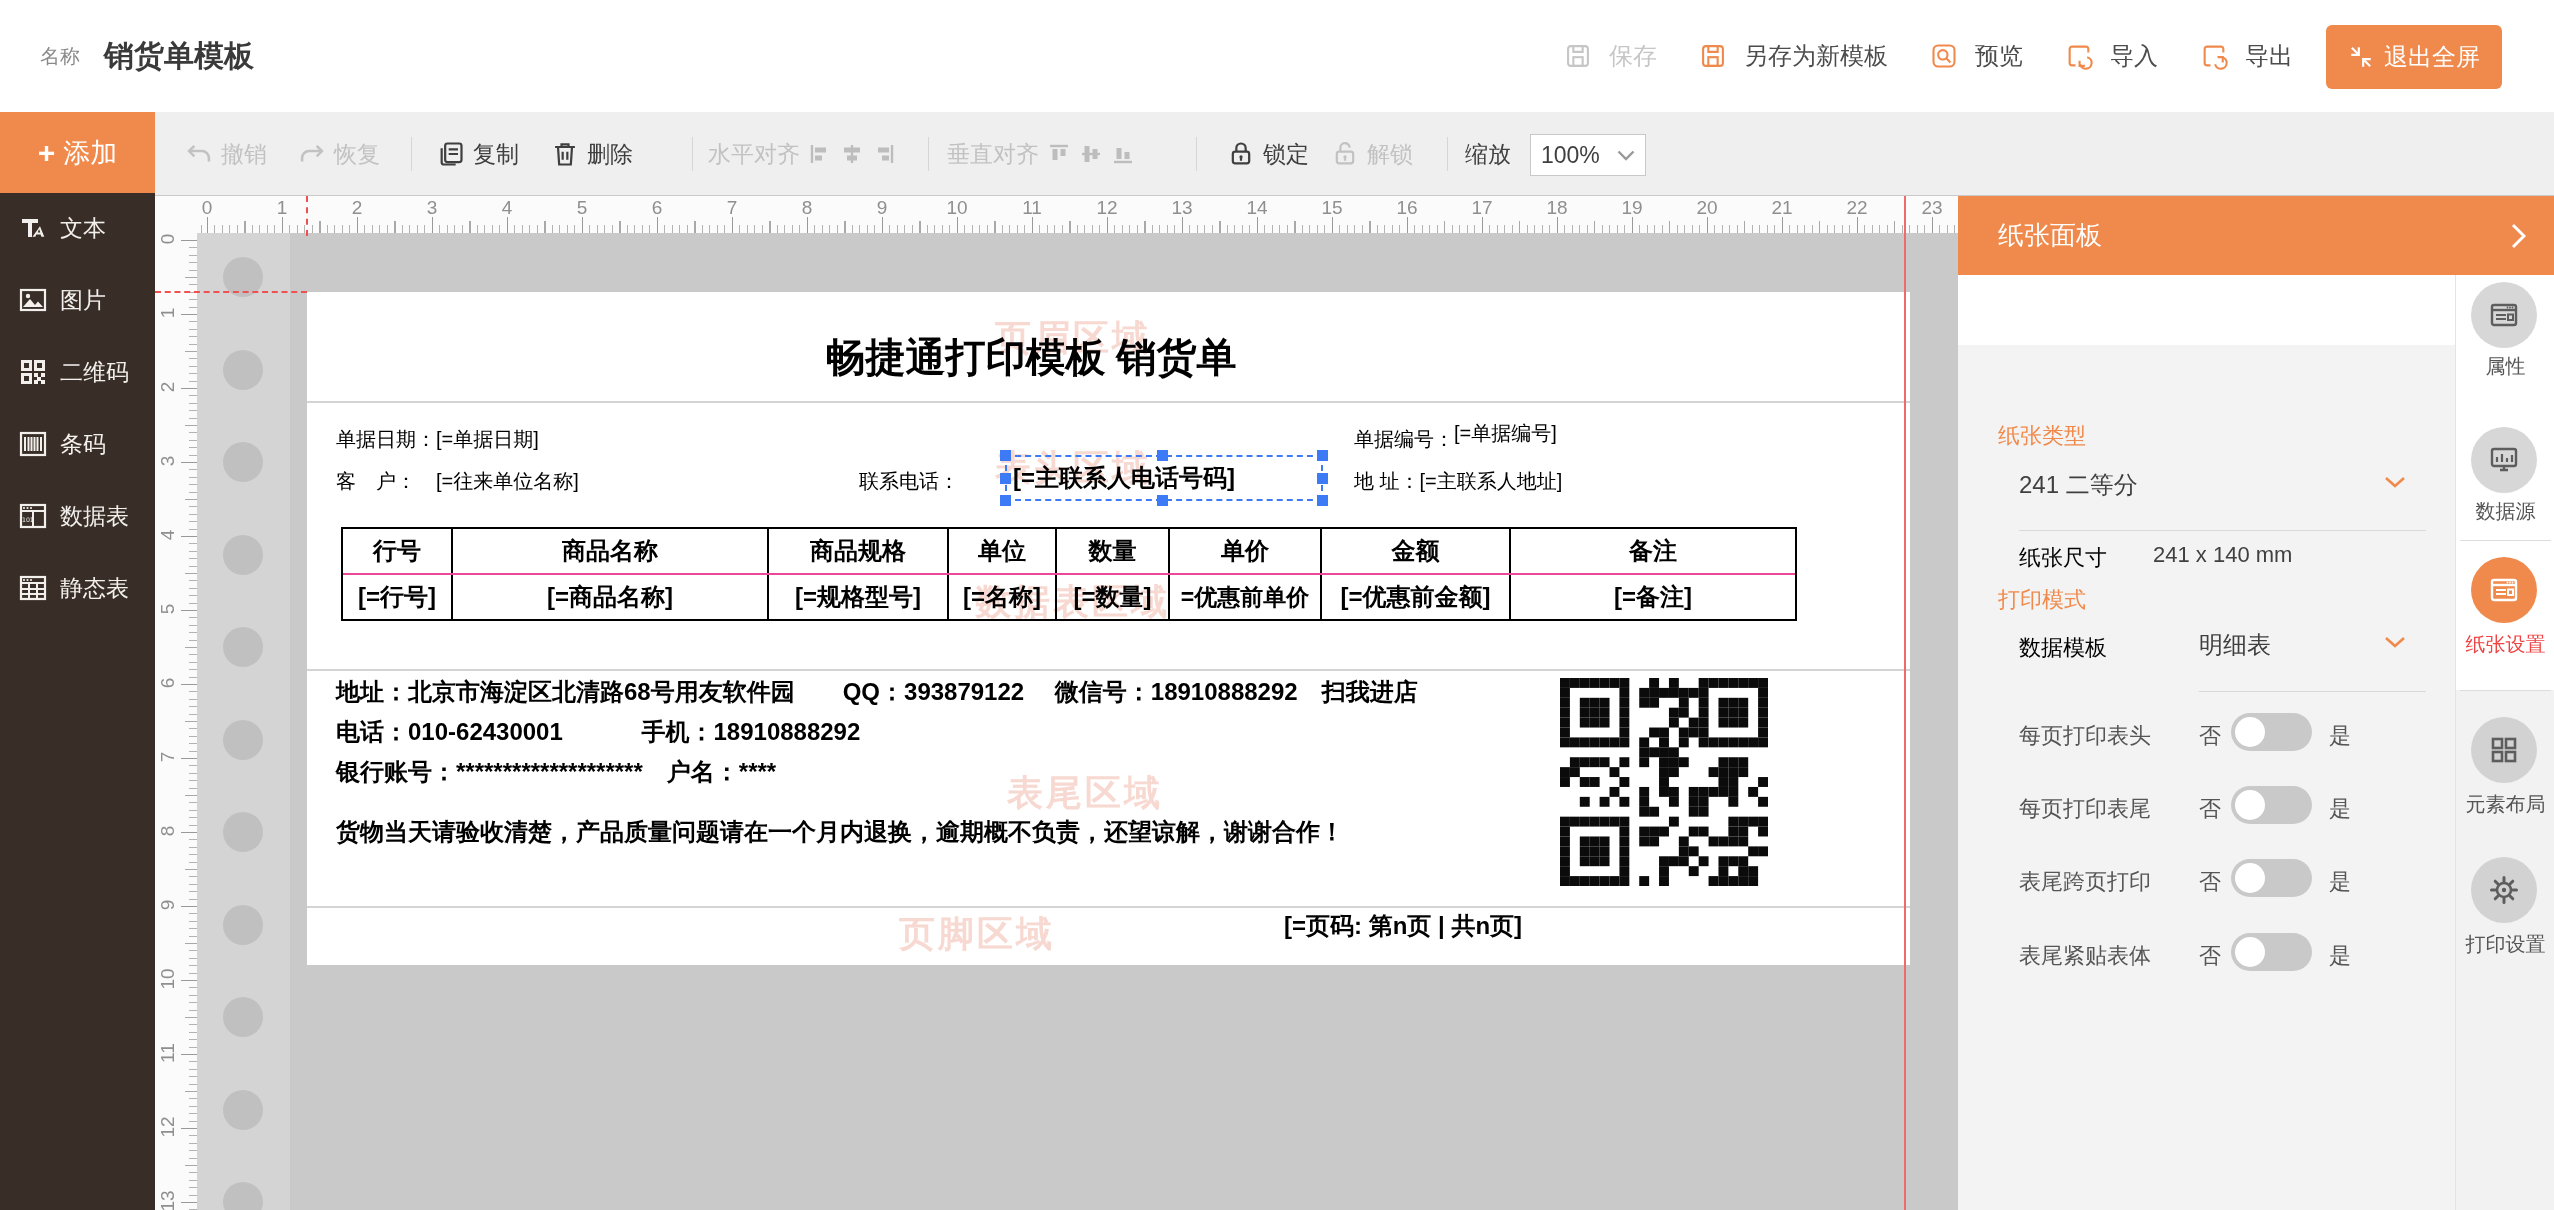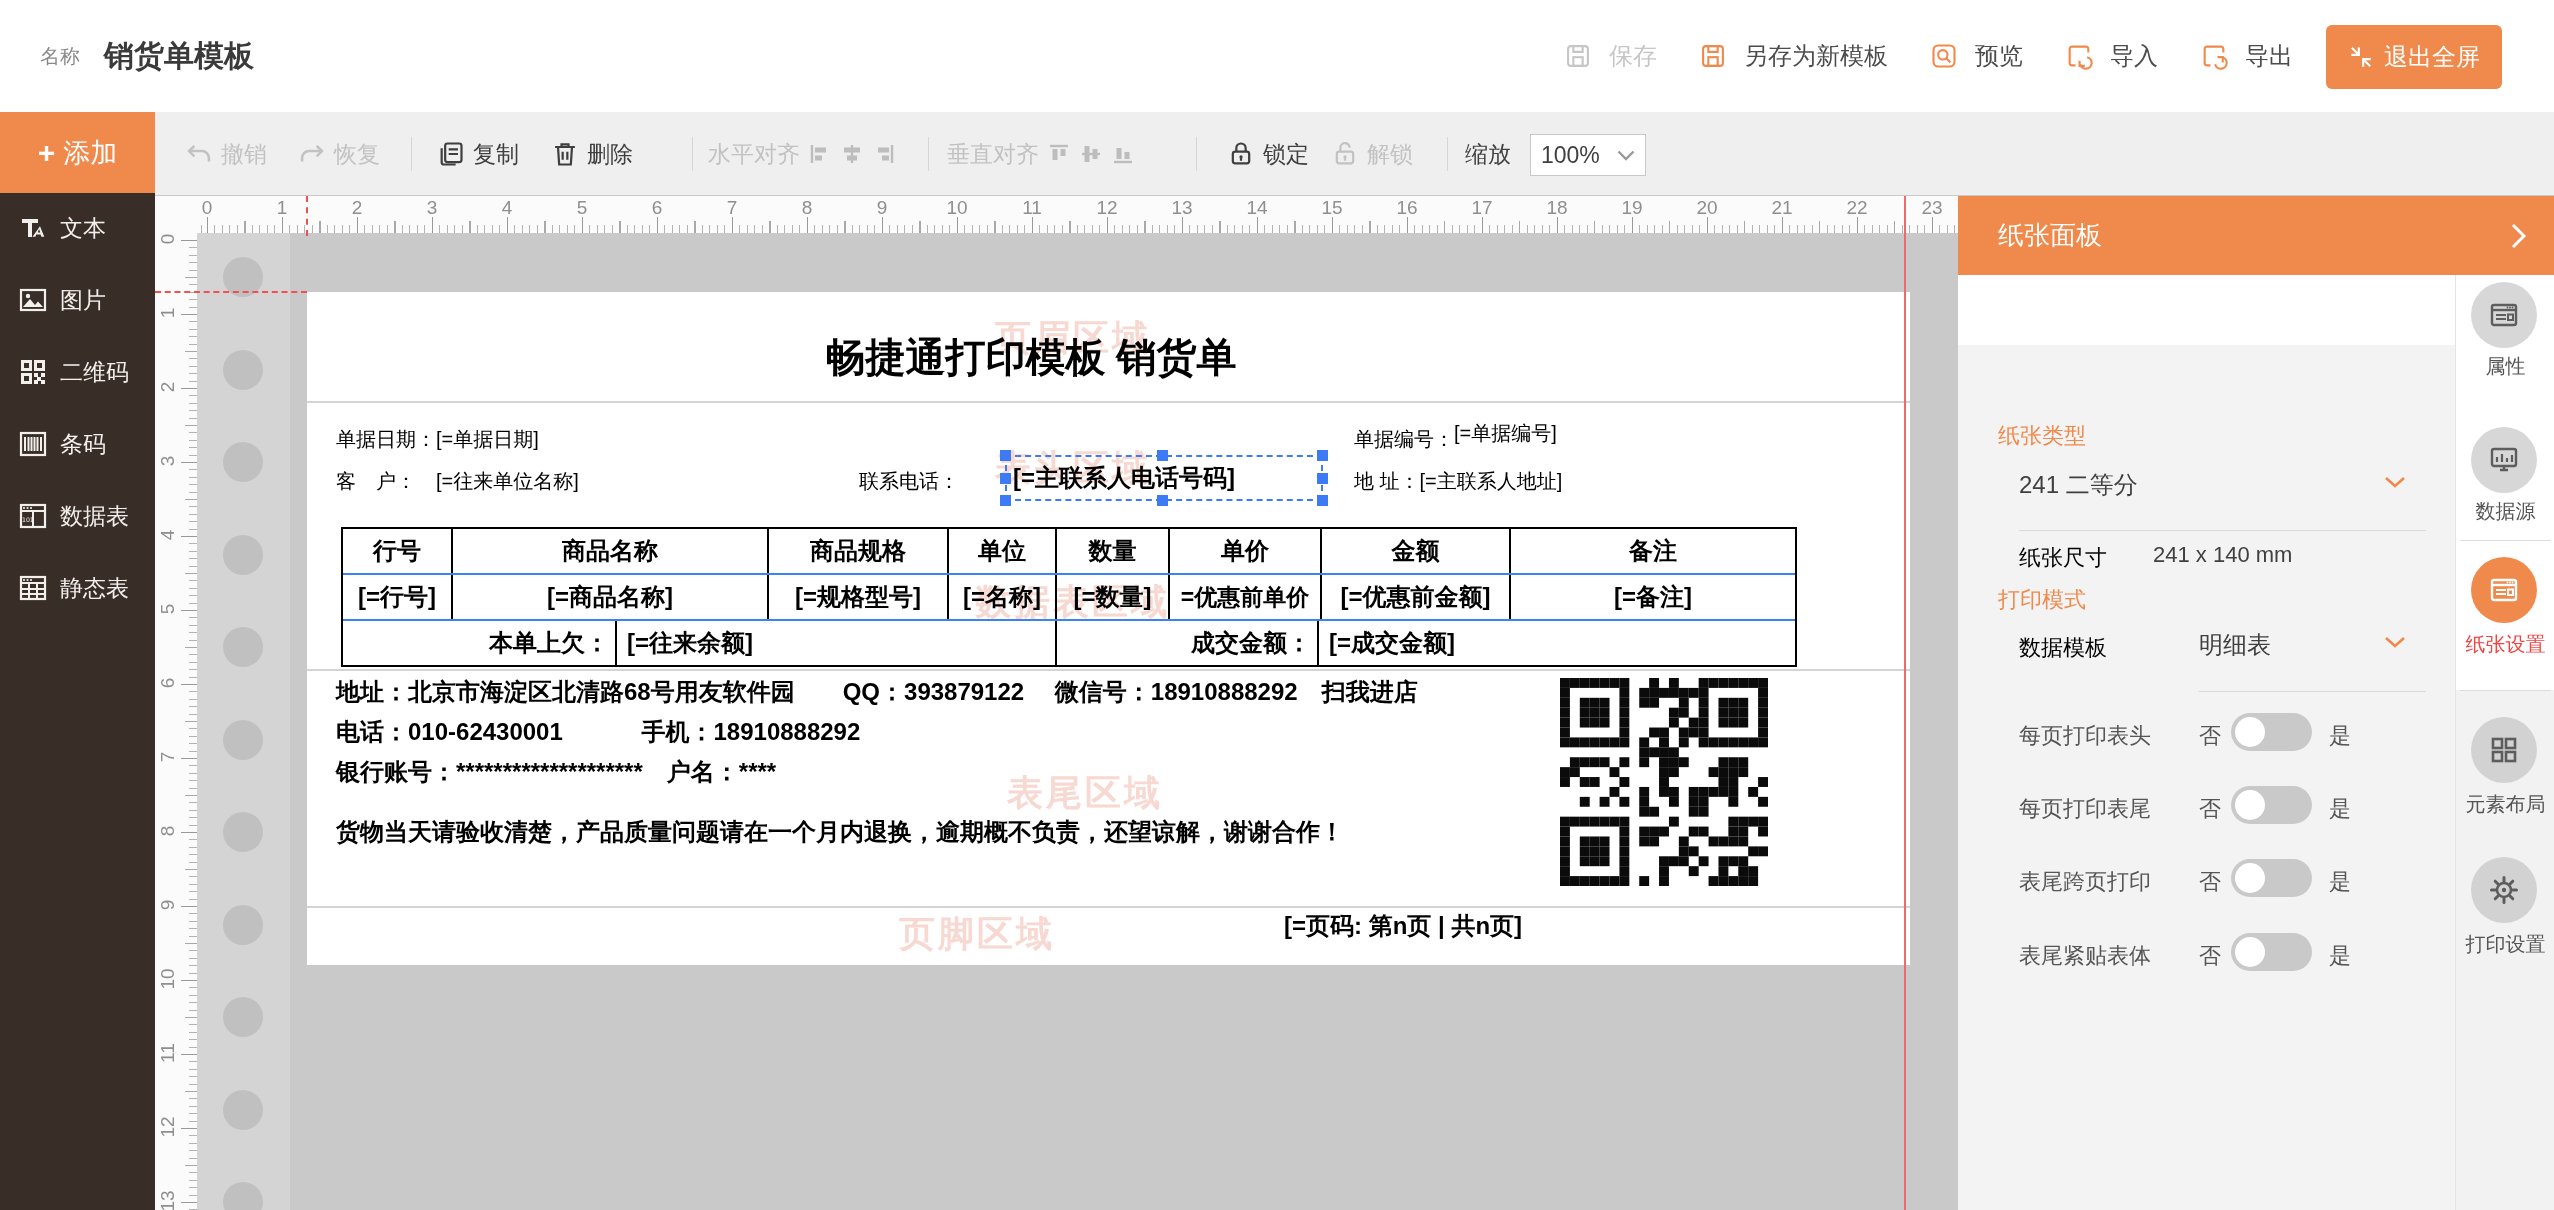--- a/index.html
+++ b/index.html
@@ -62,21 +62,21 @@
   .region-line{position:absolute;left:0;width:1603px;height:2px;background:#d4d4d4}
   .wm{position:absolute;color:#F7D9D2;font-size:36px;font-weight:700;letter-spacing:3px;white-space:nowrap}
   #doc-title{position:absolute;left:0;top:38px;width:1448px;text-align:center;font-size:40px;font-weight:700;white-space:nowrap}
   .fld{position:absolute;font-size:20px;font-weight:400;white-space:nowrap}
   #sel-box{position:absolute;left:698px;top:163px;width:318px;height:46px;border:2px dashed #3D7BF6;
            box-sizing:border-box;font-size:24px;font-weight:600;line-height:42px;padding-left:6px;white-space:nowrap;cursor:move}
   .hnd{position:absolute;width:11px;height:11px;background:#3D7BF6}
 
   
   #dtable{position:absolute;left:34px;top:235px;width:1452px;border:2px solid #000;box-sizing:content-box;cursor:pointer}
-  .trow{display:grid;grid-template-columns:110px 316px 180px 108px 113px 152px 189px auto;height:44px;border-bottom:2px solid #3b82f6}
+  .trow{display:grid;grid-template-columns:110px 316px 180px 108px 113px 152px 189px auto;height:44px;border-bottom:2px solid #ec4899}
   .trow:last-child,.frow{border-bottom:none}
   .frow{display:grid;grid-template-columns:272px 442px 262px auto;height:44px}
   .tcell{border-right:2px solid #000;display:flex;align-items:center;justify-content:center;
          font-size:24px;font-weight:600;white-space:nowrap;overflow:visible}
   .tcell:last-child{border-right:none}
   .tcell.rt{justify-content:flex-end;padding-right:6px}
   .tcell.lf{justify-content:flex-start;padding-left:10px}
   .tcell.noborder{border-right:none}
 
   .ftline{position:absolute;left:29px;font-size:24px;font-weight:600;white-space:nowrap}
@@ -526,26 +526,20 @@
       </div>
       <div class="trow">
         <div class="tcell">[=行号]</div>
         <div class="tcell">[=商品名称]</div>
         <div class="tcell">[=规格型号]</div>
         <div class="tcell">[=名称]</div>
         <div class="tcell">[=数量]</div>
         <div class="tcell" style="font-size:23px">=优惠前单价</div>
         <div class="tcell">[=优惠前金额]</div>
         <div class="tcell">[=备注]</div>
-      </div>
-      <div class="frow">
-        <div class="tcell rt noborder">本单上欠：</div>
-        <div class="tcell lf" style="border-left:2px solid #000">[=往来余额]</div>
-        <div class="tcell rt">成交金额：</div>
-        <div class="tcell lf">[=成交金额]</div>
       </div>
     </div>
 
     <div class="ftline" style="top:384px">地址：北京市海淀区北清路68号用友软件园　　QQ：393879122　 微信号：18910888292　扫我进店</div>
     <div class="ftline" style="top:424px">电话：010-62430001　　　 手机：18910888292</div>
     <div class="ftline" style="top:464px">银行账号：********************　户名：****</div>
     <div class="ftline" style="top:524px">货物当天请验收清楚，产品质量问题请在一个月内退换，逾期概不负责，还望谅解，谢谢合作！</div>
 
     <svg id="qr" viewBox="0 0 210 210">
         <rect x="0" y="0" width="10" height="10" fill="#0b0b0b"></rect>

